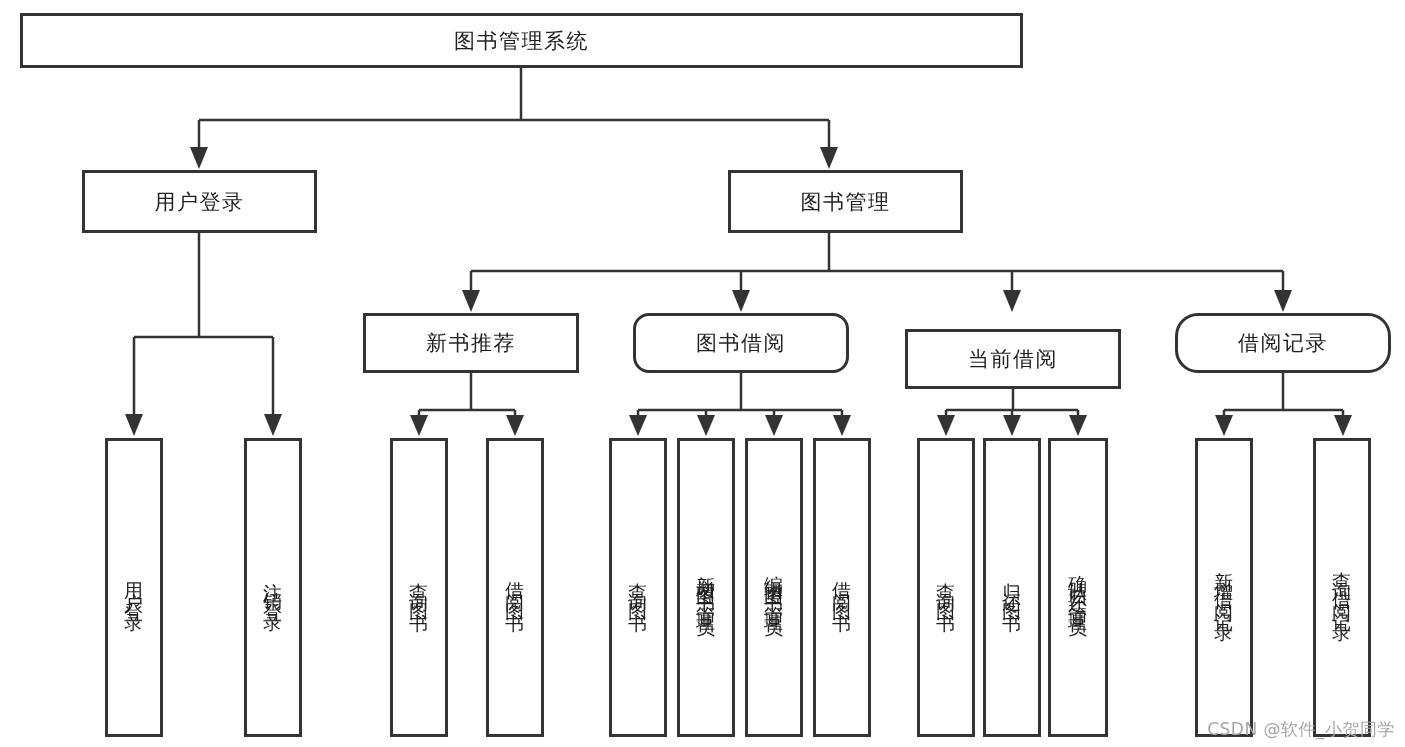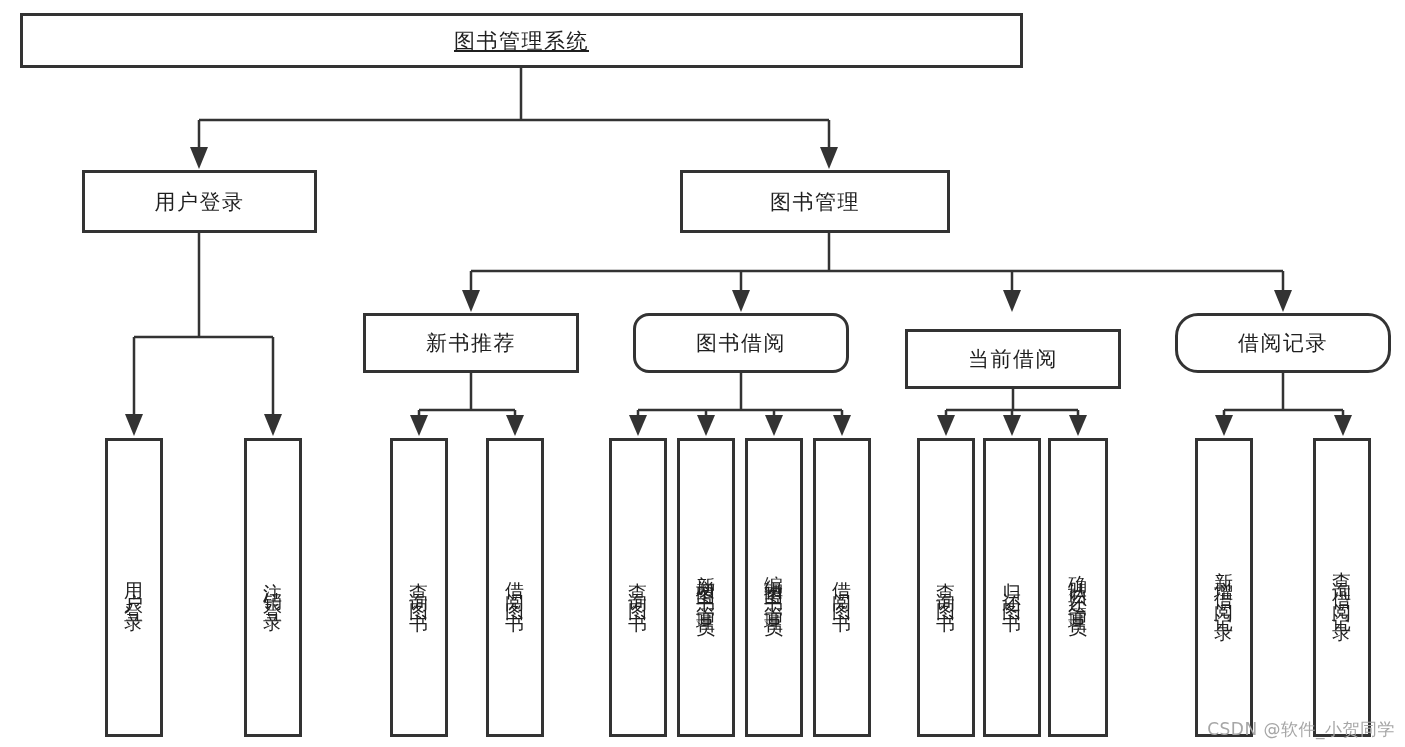--- a/index.html
+++ b/index.html
@@ -62,23 +62,23 @@
   .watermark {
     position: absolute;
     right: 10px;
     bottom: 6px;
     font-size: 17px;
     color: #a6a6a6;
     letter-spacing: 0.5px;
     z-index: 3;
   }
   
-  #n-root   { left: 20px;   top: 13px;  width: 1003px; height: 55px; text-decoration: underline; }
+  #n-root   { left: 20px;   top: 13px;  width: 1003px; height: 55px; }
   #n-login  { left: 82px;   top: 170px; width: 235px;  height: 63px; }
-  #n-mgmt   { left: 680px;  top: 170px; width: 270px;  height: 63px; }
+  #n-mgmt   { left: 728px;  top: 170px; width: 235px;  height: 63px; }
   #n-rec    { left: 363px;  top: 313px; width: 216px;  height: 60px; }
   #n-bor    { left: 633px;  top: 313px; width: 216px;  height: 60px; border-radius: 16px; }
   #n-cur    { left: 905px;  top: 329px; width: 216px;  height: 60px; }
   #n-hist   { left: 1175px; top: 313px; width: 216px;  height: 60px; border-radius: 23px; }
 </style>
 </head>
 <body>
 
 <div class="canvas">
 

